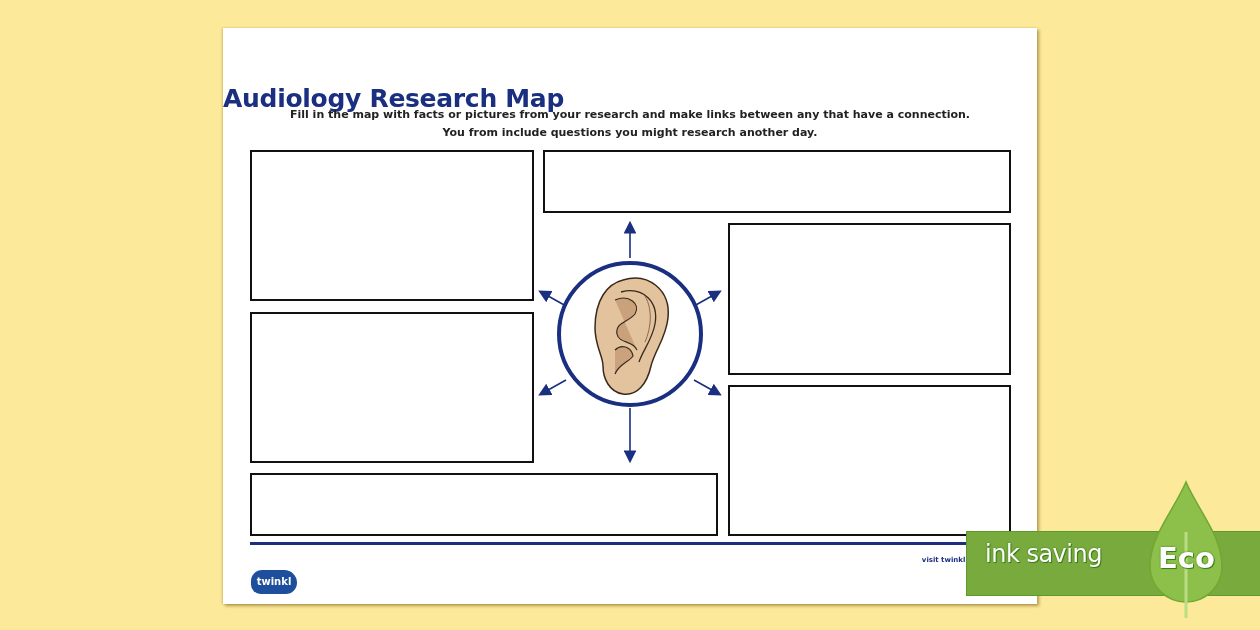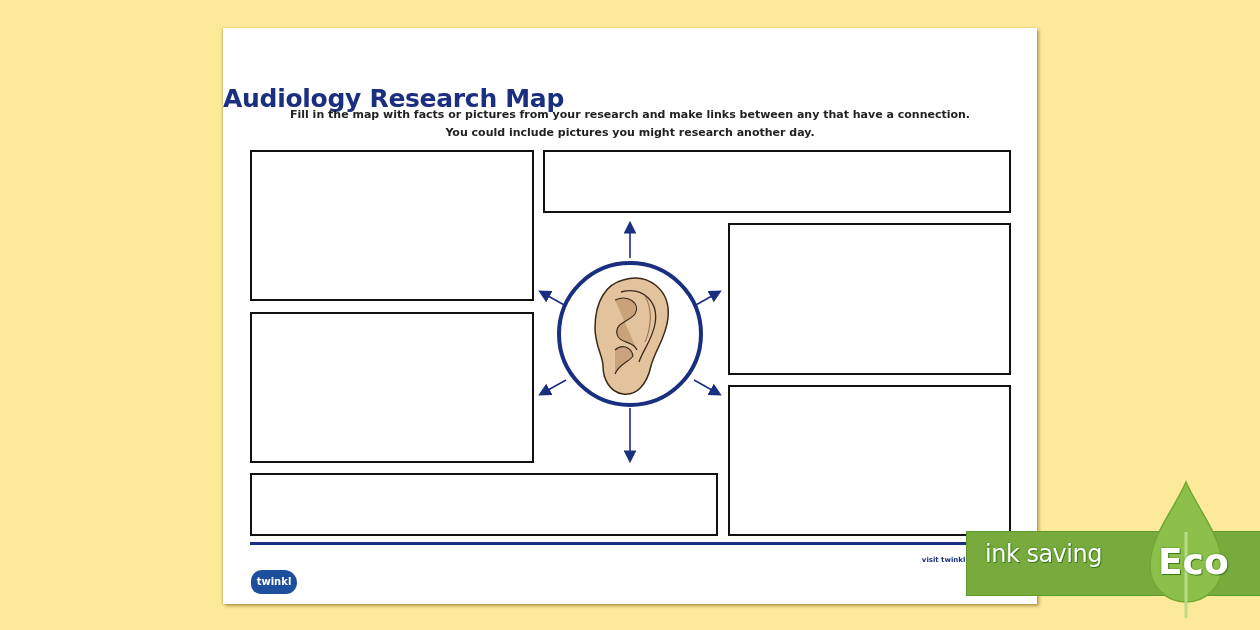--- a/index.html
+++ b/index.html
@@ -44,32 +44,32 @@
     position:absolute; left:966px; top:531px; width:294px; height:65px;
     background:#78aa3e; border:1px solid #5d9a2a; border-right:none; box-sizing:border-box;
   }
   .eco-text {
     position:absolute; left:985px; top:540px; font-size:24px; color:#ffffff;
     font-family:"DejaVu Sans", sans-serif; letter-spacing:-0.5px;
     text-shadow: 0 0 2px #3d7d14, 1px 1px 0 #3d7d14;
   }
   .leaf { position:absolute; left:1146px; top:480px; width:80px; height:140px; }
   .eco-label {
-    position:absolute; left:1158px; top:541px; font-size:36px; font-weight:bold; color:#fff;
+    position:absolute; left:1158px; top:541px; font-size:29px; font-weight:bold; color:#fff;
     font-family:"DejaVu Sans", sans-serif;
     text-shadow: 0 0 2px #3d7d14, 1px 1px 0 #3d7d14;
   }
 </style>
 </head>
 <body>
 
 <div class="page">
   <div class="title">Audiology Research Map</div>
   <div class="instr" style="top:80px;">Fill in the map with facts or pictures from your research and make links between any that have a connection.</div>
-  <div class="instr" style="top:98px;">You could include pictures you might research another day.</div>
+  <div class="instr" style="top:98px;">You from include questions you might research another day.</div>
 
   <div class="box" style="left:27px; top:122px; width:284px; height:151px;"></div>
   <div class="box" style="left:320px; top:122px; width:468px; height:63px;"></div>
   <div class="box" style="left:27px; top:284px; width:284px; height:151px;"></div>
   <div class="box" style="left:505px; top:195px; width:283px; height:152px;"></div>
   <div class="box" style="left:505px; top:357px; width:283px; height:151px;"></div>
   <div class="box" style="left:27px; top:445px; width:468px; height:63px;"></div>
 
   <svg class="diagram" viewBox="0 0 814 576">
     <defs>

